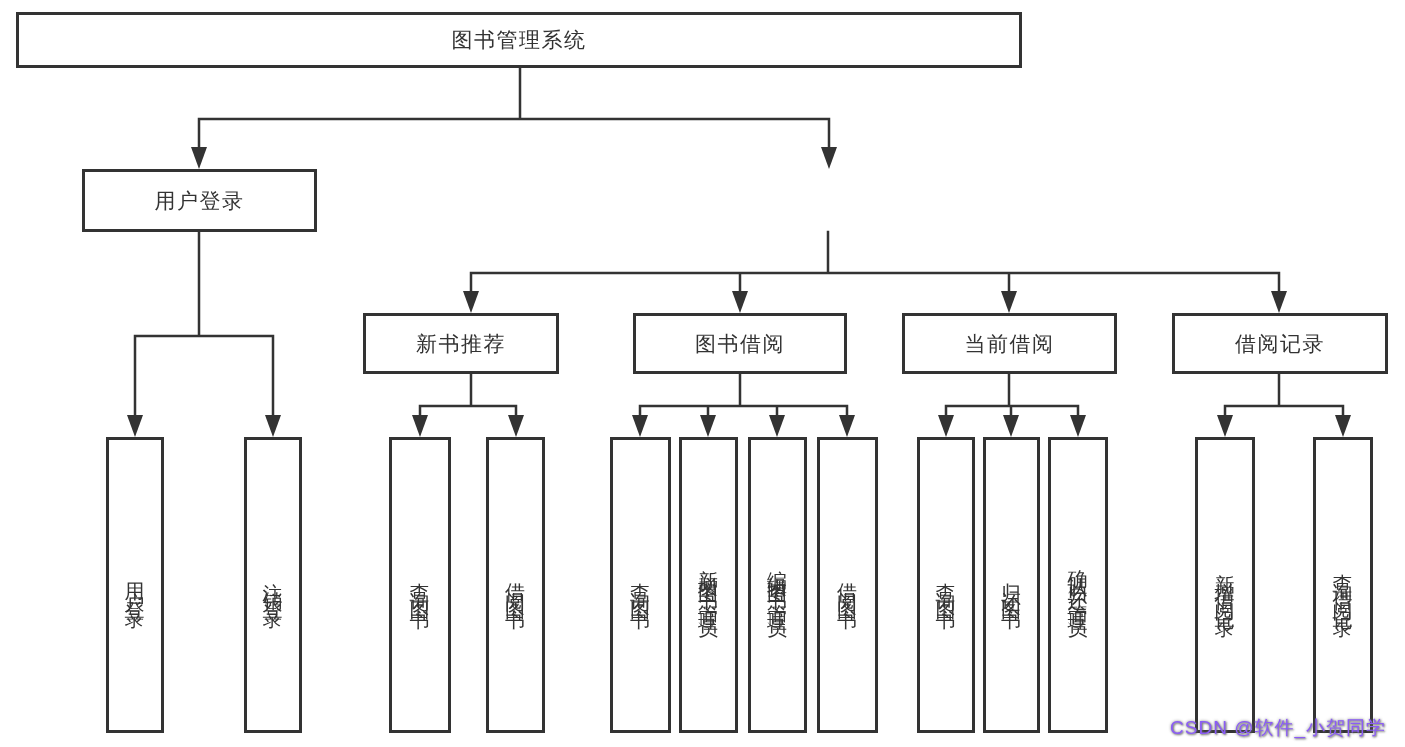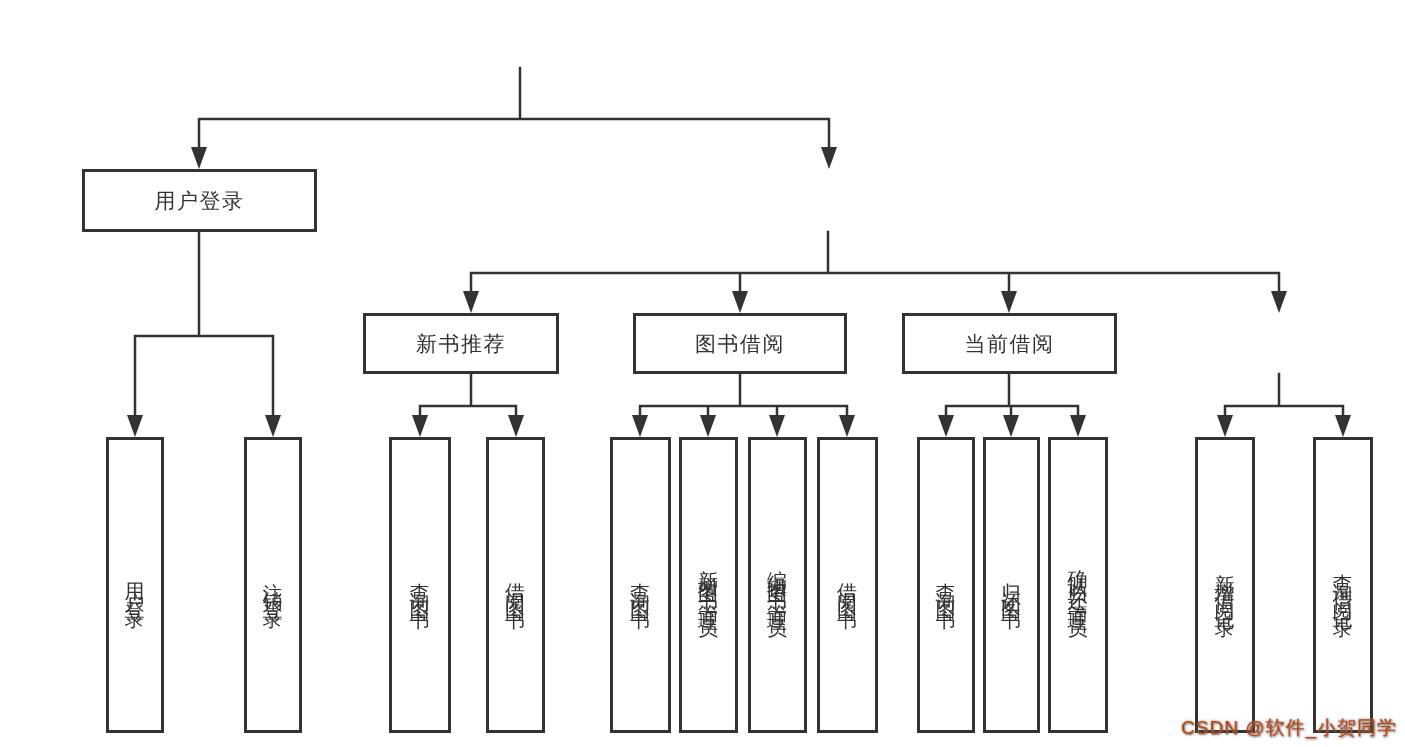--- a/index.html
+++ b/index.html
@@ -31,26 +31,26 @@
   .vbox .vlabel {
     writing-mode: vertical-rl;
     text-orientation: mixed;
     font-size: 20px;
     line-height: 1;
     letter-spacing: 9px;
     white-space: nowrap;
   }
   .watermark {
     position: absolute;
-    right: 8px;
+    right: 19px;
     bottom: 6px;
     z-index: 5;
     font-size: 19px;
     letter-spacing: 1px;
-    color: #c2410c;
+    color: #8b5cf6;
     text-shadow: 0 0 3px rgba(110,110,110,0.85), 1px 1px 2px rgba(90,90,90,0.8);
     white-space: nowrap;
   }
 </style>
 </head>
 <body>
 
 <div id="canvas">
 
   <svg class="connectors" width="1405" height="747" viewBox="0 0 1405 747" fill="none" stroke="#333333" stroke-width="2.5" stroke-linecap="square">
@@ -89,33 +89,39 @@
       <polygon fill="#333333" stroke="none" points="1003,415 1019,415 1011,437"></polygon>
       <polygon fill="#333333" stroke="none" points="1070,415 1086,415 1078,437"></polygon>
     </g>
     <g>
       <path d="M1279,374 V406 M1225,406 H1343 M1225,406 V417 M1343,406 V417"></path>
       <polygon fill="#333333" stroke="none" points="1217,415 1233,415 1225,437"></polygon>
       <polygon fill="#333333" stroke="none" points="1335,415 1351,415 1343,437"></polygon>
     </g>
   </svg>
 
+  <div class="node hbox" style="left:16px;top:12px;width:1006px;height:56px">
+    <span class="label">图书管理系统</span>
+  </div>
 
   <div class="node hbox" style="left:82px;top:169px;width:235px;height:63px">
     <span class="label">用户登录</span>
   </div>
 
   <div class="node hbox" style="left:363px;top:313px;width:196px;height:61px">
     <span class="label">新书推荐</span>
   </div>
   <div class="node hbox" style="left:902px;top:313px;width:215px;height:61px">
     <span class="label">当前借阅</span>
   </div>
   <div class="node hbox" style="left:633px;top:313px;width:214px;height:61px">
     <span class="label">图书借阅</span>
+  </div>
+  <div class="node hbox" style="left:1172px;top:313px;width:216px;height:61px">
+    <span class="label">借阅记录</span>
   </div>
 
   <div class="node vbox" style="left:106px;top:437px;width:58px;height:296px">
     <span class="vlabel">用户登录</span>
   </div>
   <div class="node vbox" style="left:244px;top:437px;width:58px;height:296px">
     <span class="vlabel">注销登录</span>
   </div>
 
   <div class="node vbox" style="left:389px;top:437px;width:62px;height:296px">

